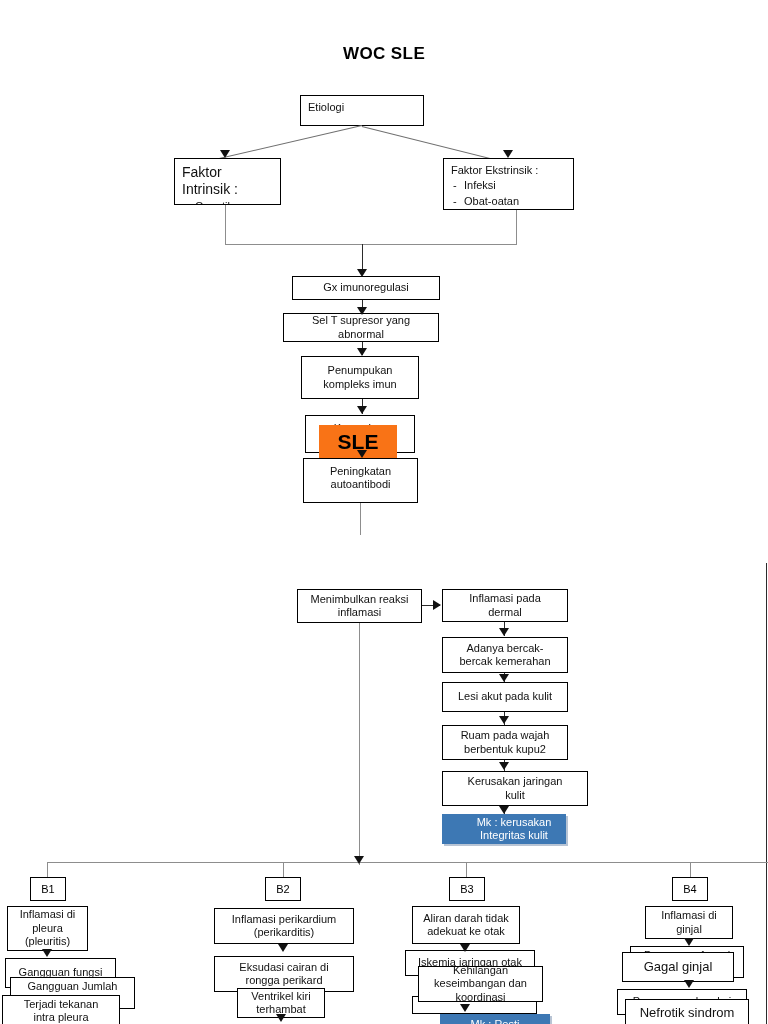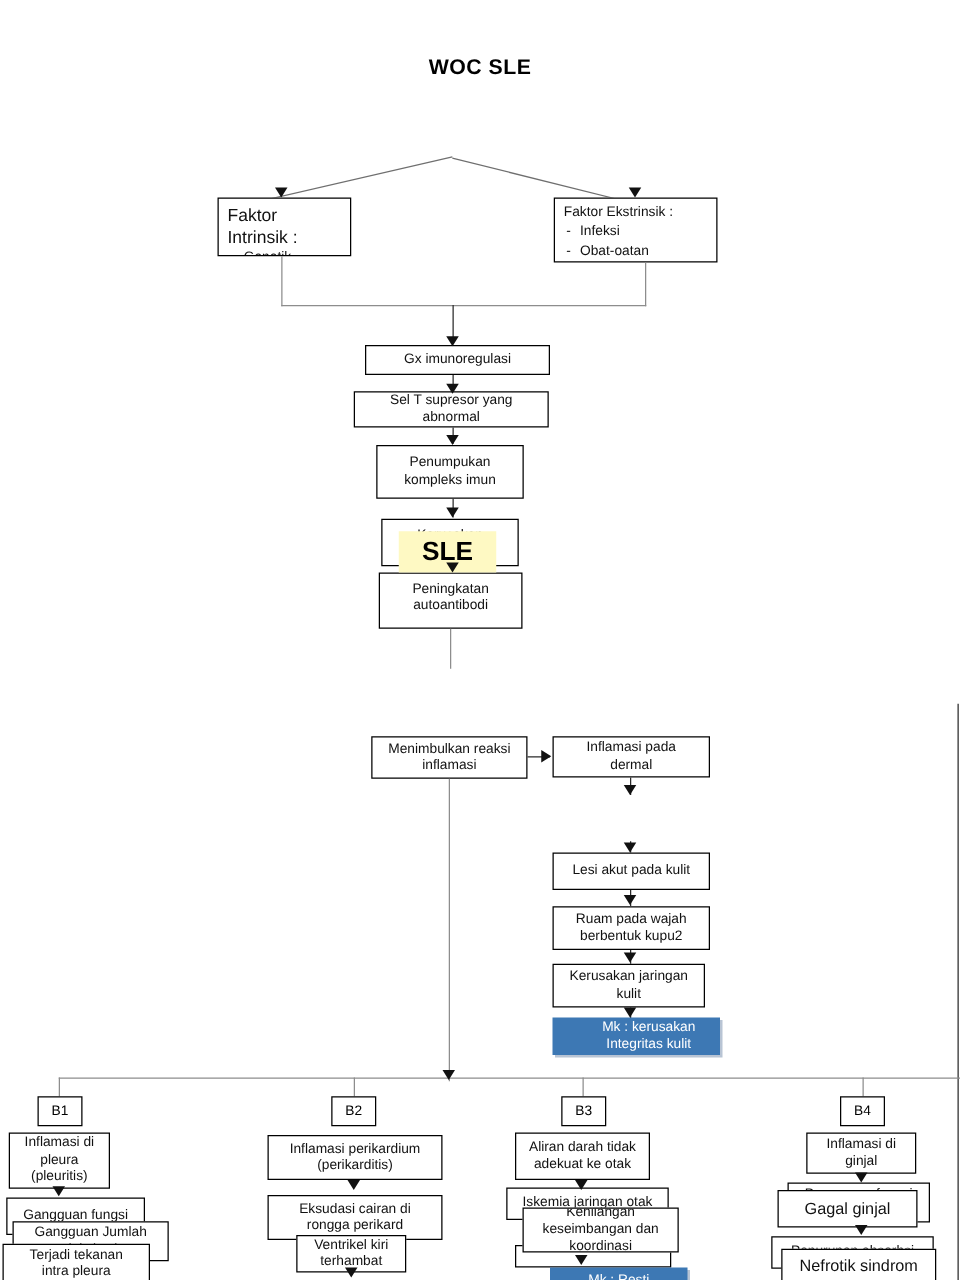--- a/index.html
+++ b/index.html
@@ -82,21 +82,21 @@
     background: #ffffff;
     font-size: 11px;
     display: flex;
     align-items: center;
     justify-content: center;
   }
   
   .hl-purple {
     position: absolute;
     box-sizing: border-box;
-    background: #fef9c3;
+    background: #f97316;
     color: #000000;
     font-size: 21px;
     font-weight: bold;
     display: flex;
     align-items: center;
     justify-content: center;
     z-index: 8;
   }
   .hl-blue {
     position: absolute;
@@ -155,20 +155,23 @@
     background: #2b2b2b;
   }
 </style>
 </head>
 <body>
 
 <div id="canvas">
 
   <div class="title" style="left:343px; top:44px;">WOC SLE</div>
 
+  <div class="box left" style="left:300px; top:95px; width:124px; height:31px;">
+    <div class="lines">Etiologi</div>
+  </div>
 
   <div class="diag" style="left:362px; top:126px; width:172px; transform:rotate(167deg);"></div>
   <div class="diag" style="left:362px; top:126px; width:160px; transform:rotate(14deg);"></div>
   <div class="arrow-down" style="left:220px; top:150px;"></div>
   <div class="arrow-down" style="left:503px; top:150px;"></div>
 
   <div class="box left" style="left:174px; top:158px; width:107px; height:47px;">
     <div style="width:100%;">
       <div style="font-size:14px; margin-bottom:1px;">Faktor Intrinsik :</div>
       <ul class="bullet-list">
@@ -255,20 +258,26 @@
       <div>dermal</div>
     </div>
   </div>
 
   <div class="vline gray" style="left:359px; top:623px; height:242px;"></div>
   <div class="arrow-down" style="left:354px; top:856px;"></div>
 
   <div class="vline" style="left:504px; top:622px; height:14px;"></div>
   <div class="arrow-down" style="left:499px; top:628px;"></div>
 
+  <div class="box" style="left:442px; top:637px; width:126px; height:36px;">
+    <div class="lines">
+      <div>Adanya bercak-</div>
+      <div>bercak kemerahan</div>
+    </div>
+  </div>
 
   <div class="vline" style="left:504px; top:673px; height:10px;"></div>
   <div class="arrow-down" style="left:499px; top:674px;"></div>
 
   <div class="box" style="left:442px; top:682px; width:126px; height:30px;">
     <div class="lines">Lesi akut pada kulit</div>
   </div>
 
   <div class="vline" style="left:504px; top:712px; height:13px;"></div>
   <div class="arrow-down" style="left:499px; top:716px;"></div>
@@ -276,31 +285,31 @@
   <div class="box" style="left:442px; top:725px; width:126px; height:35px;">
     <div class="lines">
       <div>Ruam pada wajah</div>
       <div>berbentuk kupu2</div>
     </div>
   </div>
 
   <div class="vline" style="left:504px; top:760px; height:12px;"></div>
   <div class="arrow-down" style="left:499px; top:762px;"></div>
 
-  <div class="box" style="left:442px; top:771px; width:122px; height:35px;">
+  <div class="box" style="left:442px; top:771px; width:146px; height:35px;">
     <div class="lines">
       <div>Kerusakan jaringan</div>
       <div>kulit</div>
     </div>
   </div>
 
   <div class="vline" style="left:504px; top:806px; height:10px;"></div>
   <div class="arrow-down" style="left:499px; top:806px;"></div>
 
-  <div class="hl-blue" style="left:442px; top:814px; width:134px; height:30px;padding-left:20px;">
+  <div class="hl-blue" style="left:442px; top:814px; width:124px; height:30px;padding-left:20px;">
     <div class="lines">
       <div>Mk : kerusakan</div>
       <div>Integritas kulit</div>
     </div>
   </div>
 
   <div class="hline gray" style="left:47px; top:862px; width:721px;"></div>
 
   <div class="vline gray" style="left:47px; top:862px; height:16px;"></div>
   <div class="tag" style="left:30px; top:877px; width:36px; height:24px;">B1</div>

